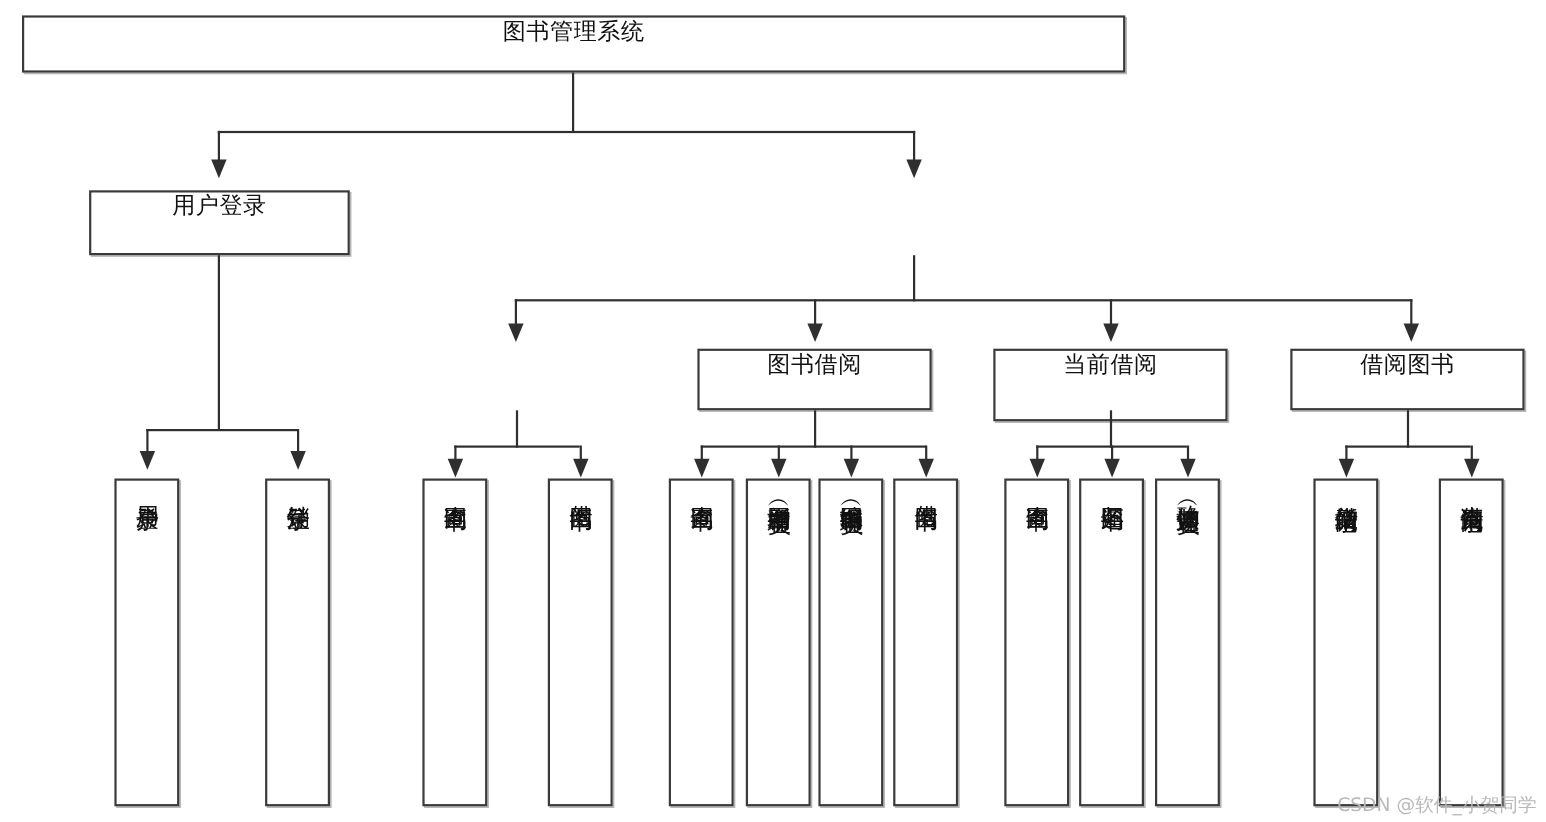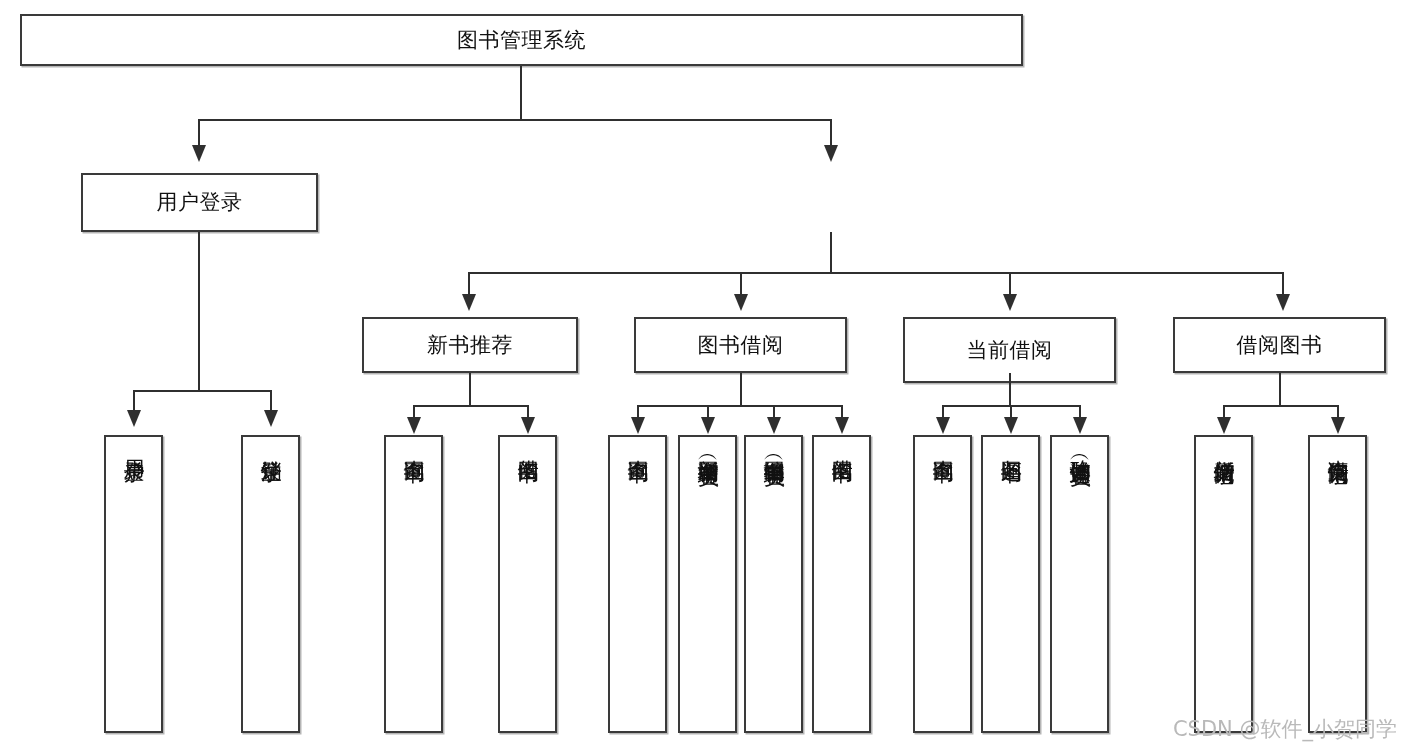--- a/index.html
+++ b/index.html
@@ -19,21 +19,21 @@
     overflow: hidden;
   }
   
   .node {
     position: absolute;
     box-sizing: border-box;
     background: #ffffff;
     border: 2px solid #3a3a3a;
     box-shadow: 1.5px 1.5px 0 rgba(120,120,120,0.55);
     display: flex;
-    align-items: center;
+    align-items: flex-start;
     justify-content: center;
     color: #111111;
   }
   .node .label {
     font-size: 21px;
     line-height: 1.15;
     letter-spacing: 0.5px;
     white-space: nowrap;
     color: #111111;
   }
@@ -65,21 +65,21 @@
     height: 0;
     border-left: 7px solid transparent;
     border-right: 7px solid transparent;
     border-top: 17px solid #2f2f2f;
   }
   
   #watermark {
     position: absolute;
     right: 8px;
     bottom: 4px;
-    font-size: 21px;
+    font-size: 17px;
     color: #b9b9b9;
     white-space: nowrap;
     font-family: "DejaVu Sans", "Liberation Sans", sans-serif;
   }
 </style>
 </head>
 <body>
 
 <div id="canvas">
 
@@ -110,23 +110,20 @@
   <div class="seg h" style="left:468px; top:272px; width:816px;"></div>
   <div class="seg v" style="left:468px; top:272px; height:24px;"></div>
   <div class="arrow" style="left:462px; top:294px;"></div>
   <div class="seg v" style="left:740px; top:272px; height:24px;"></div>
   <div class="arrow" style="left:734px; top:294px;"></div>
   <div class="seg v" style="left:1009px; top:272px; height:24px;"></div>
   <div class="arrow" style="left:1003px; top:294px;"></div>
   <div class="seg v" style="left:1282px; top:272px; height:24px;"></div>
   <div class="arrow" style="left:1276px; top:294px;"></div>
 
-  <div class="node" style="left:362px; top:317px; width:216px; height:56px;">
-    <span class="label">新书推荐</span>
-  </div>
   <div class="node" style="left:634px; top:317px; width:213px; height:56px;">
     <span class="label">图书借阅</span>
   </div>
   <div class="node" style="left:903px; top:317px; width:213px; height:66px;">
     <span class="label">当前借阅</span>
   </div>
   <div class="node" style="left:1173px; top:317px; width:213px; height:56px;">
     <span class="label">借阅图书</span>
   </div>
 

